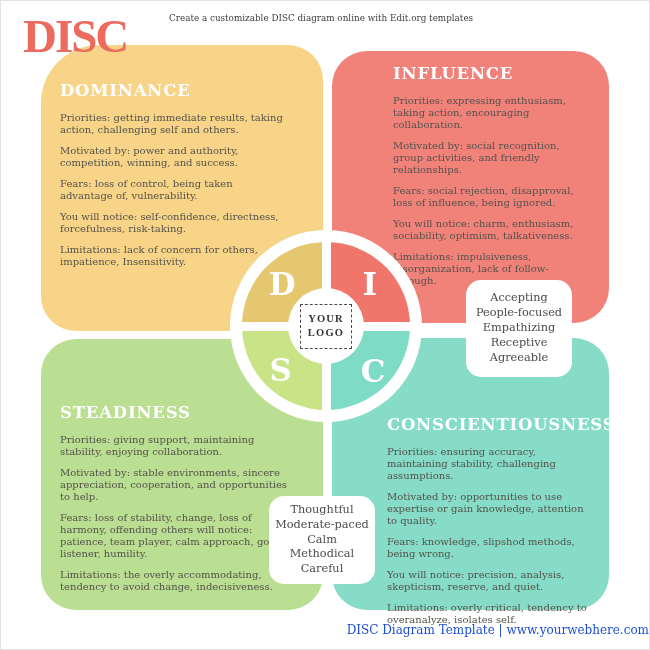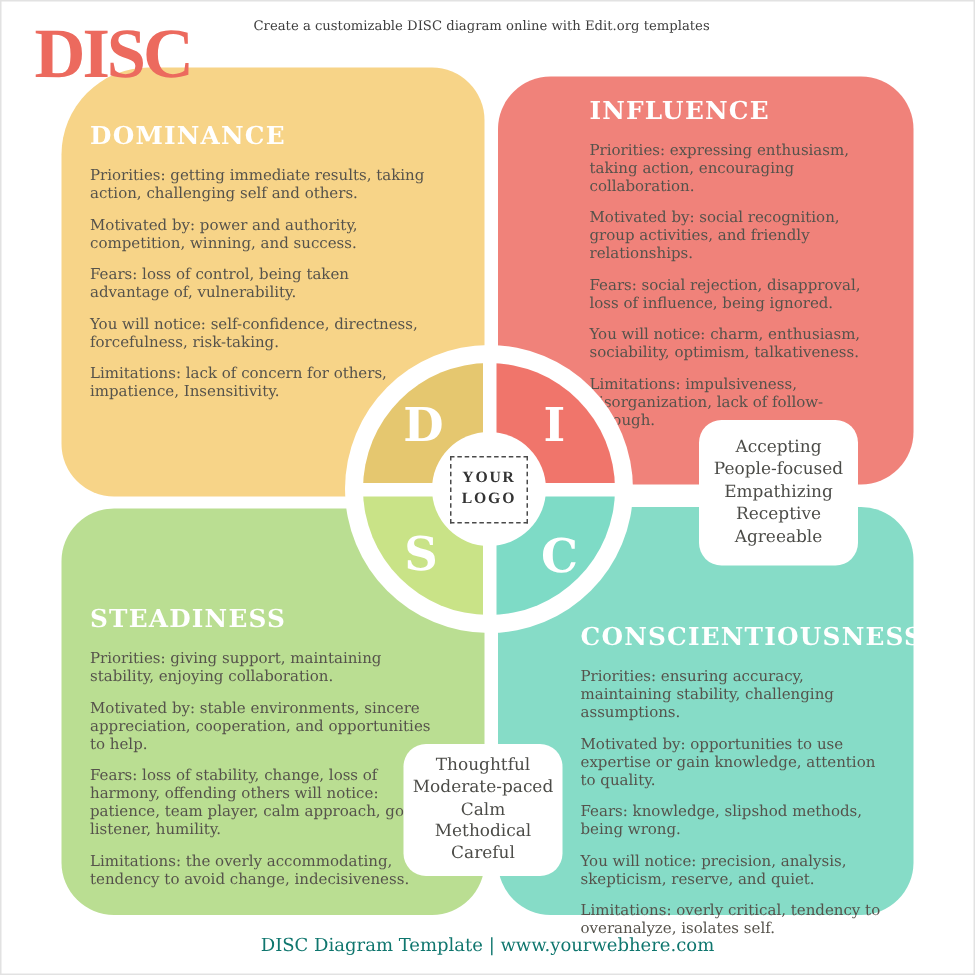--- a/index.html
+++ b/index.html
@@ -160,23 +160,23 @@
     letter-spacing: 1.2px;
     color: #333333;
     line-height: 1.3;
   }
 
   
   .footer {
     position: absolute;
     left: 0; right: 0;
     top: 622px;
-    text-align: center;
+    text-align: right;
     font-size: 12px;
-    color: #0f766e;
+    color: #1d4ed8;
   }
 </style>
 </head>
 <body>
 
 <div class="page">
 
   <div class="logo">DISC</div>
   <div class="subtitle">Create a customizable DISC diagram online with Edit.org templates</div>
 

